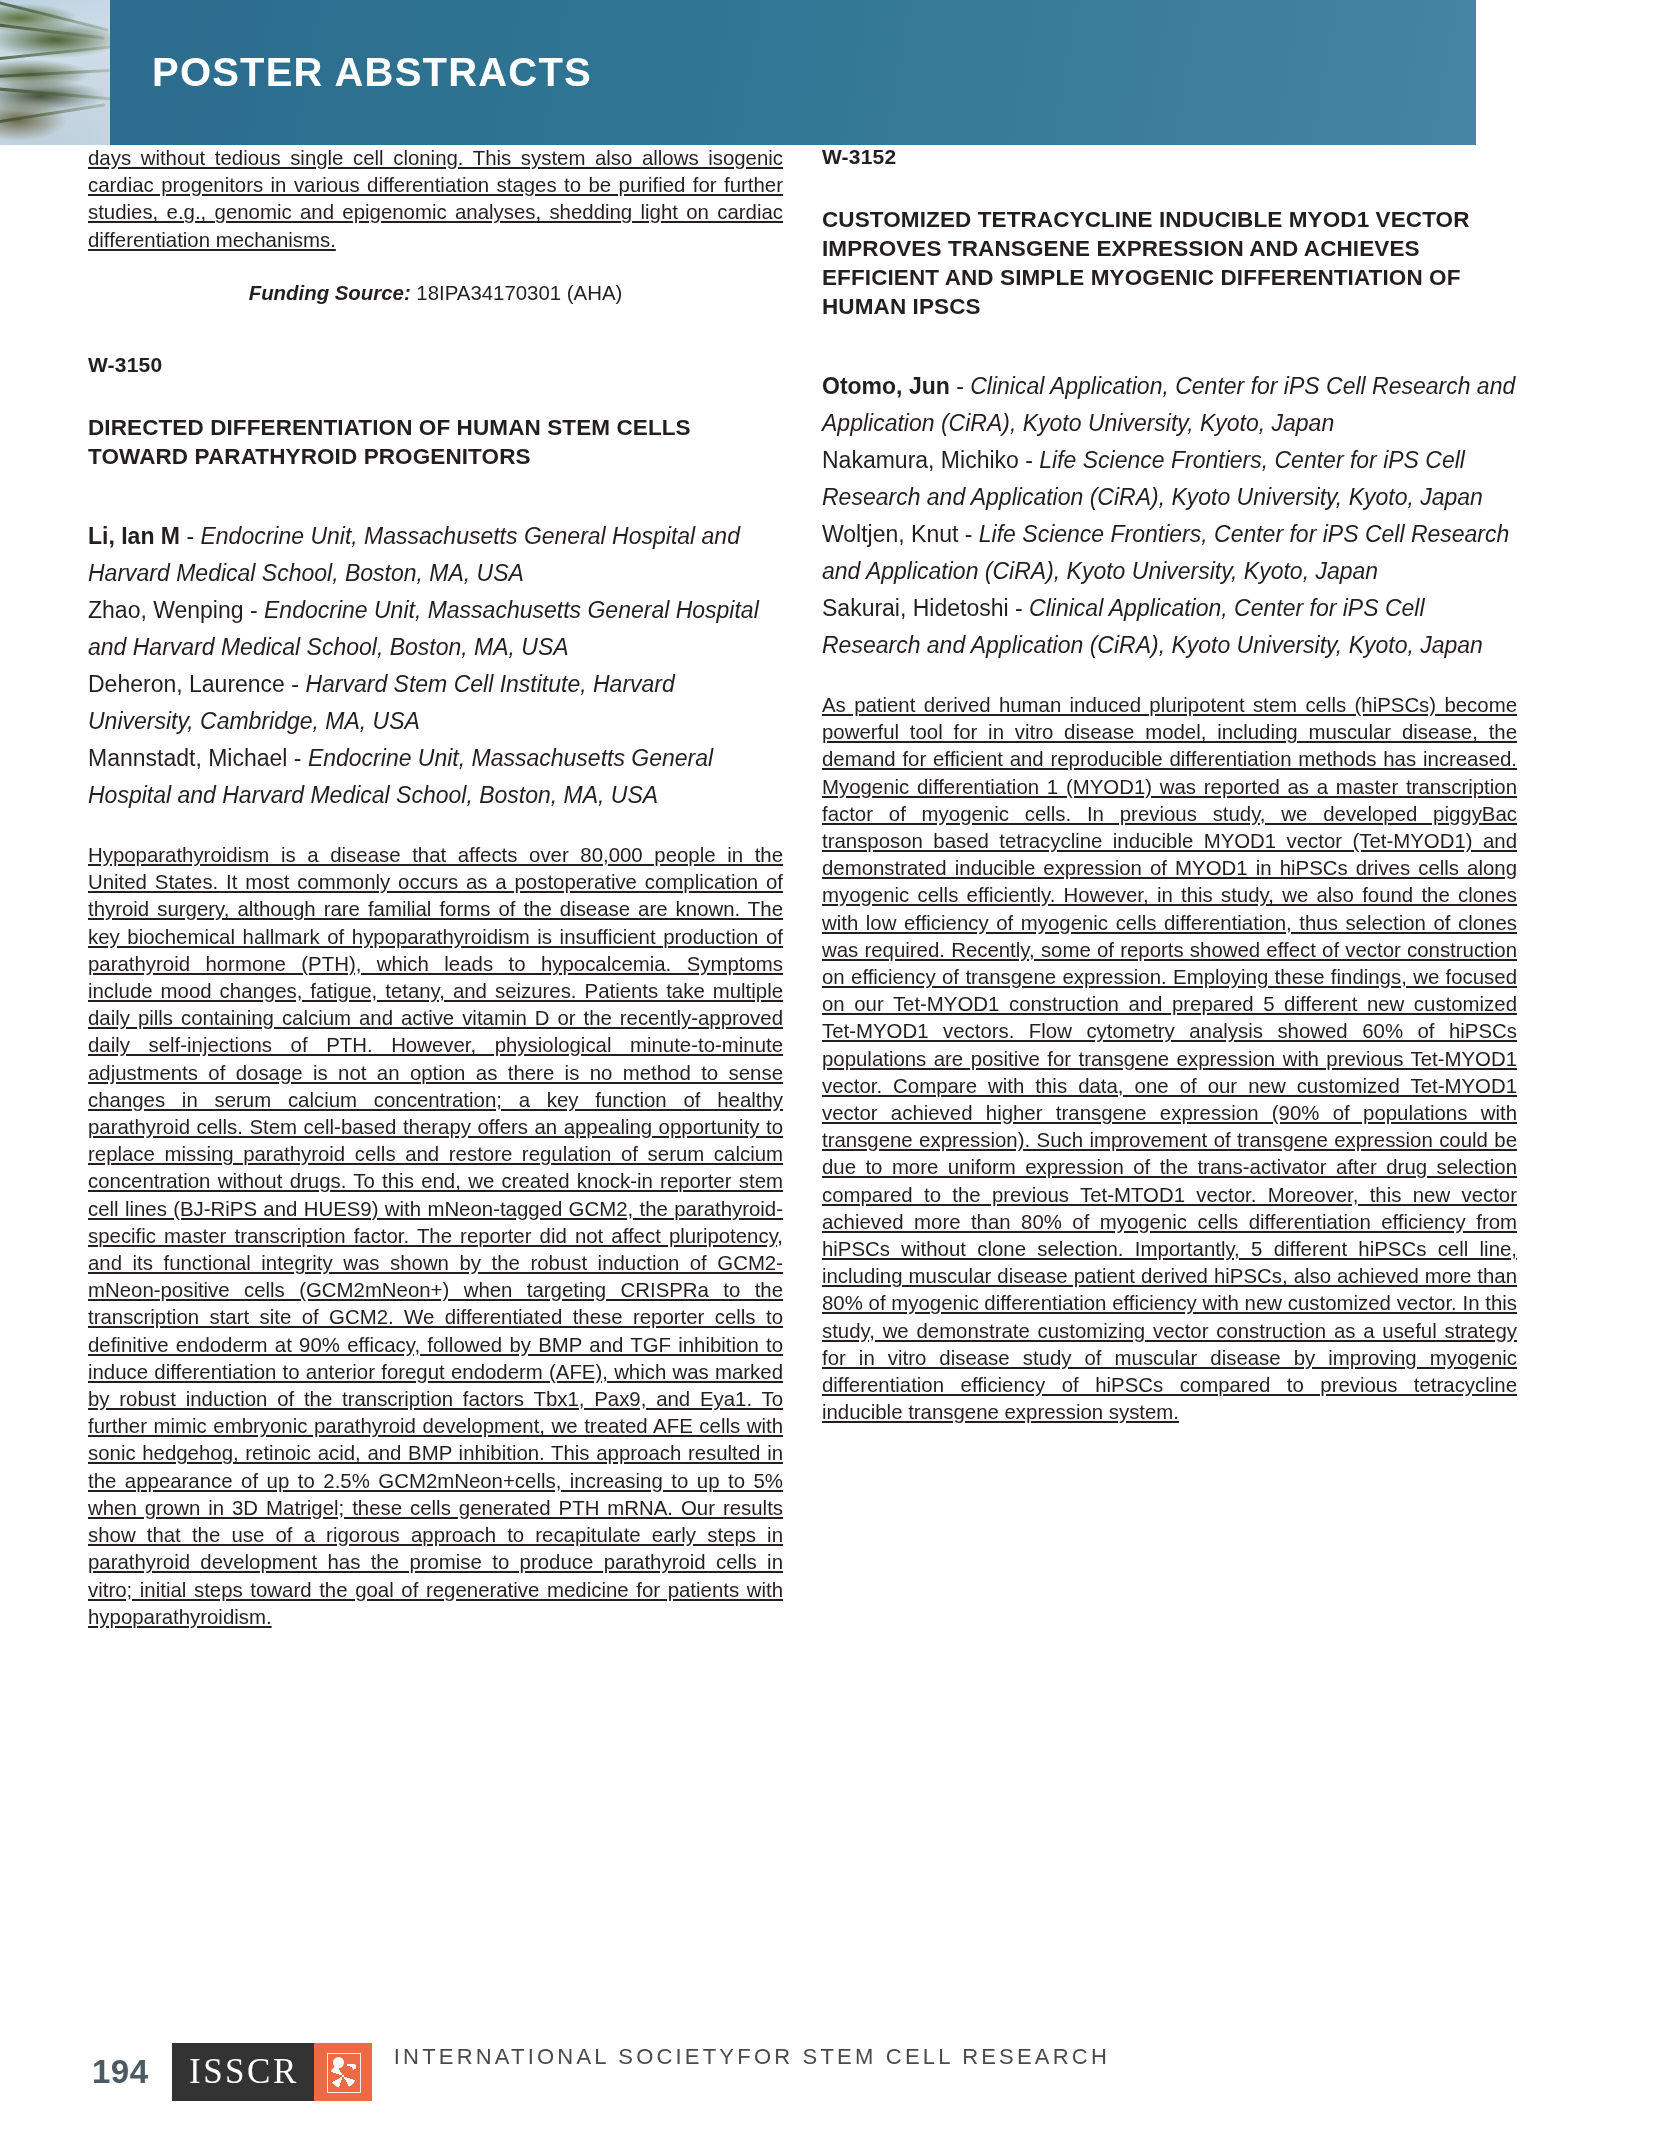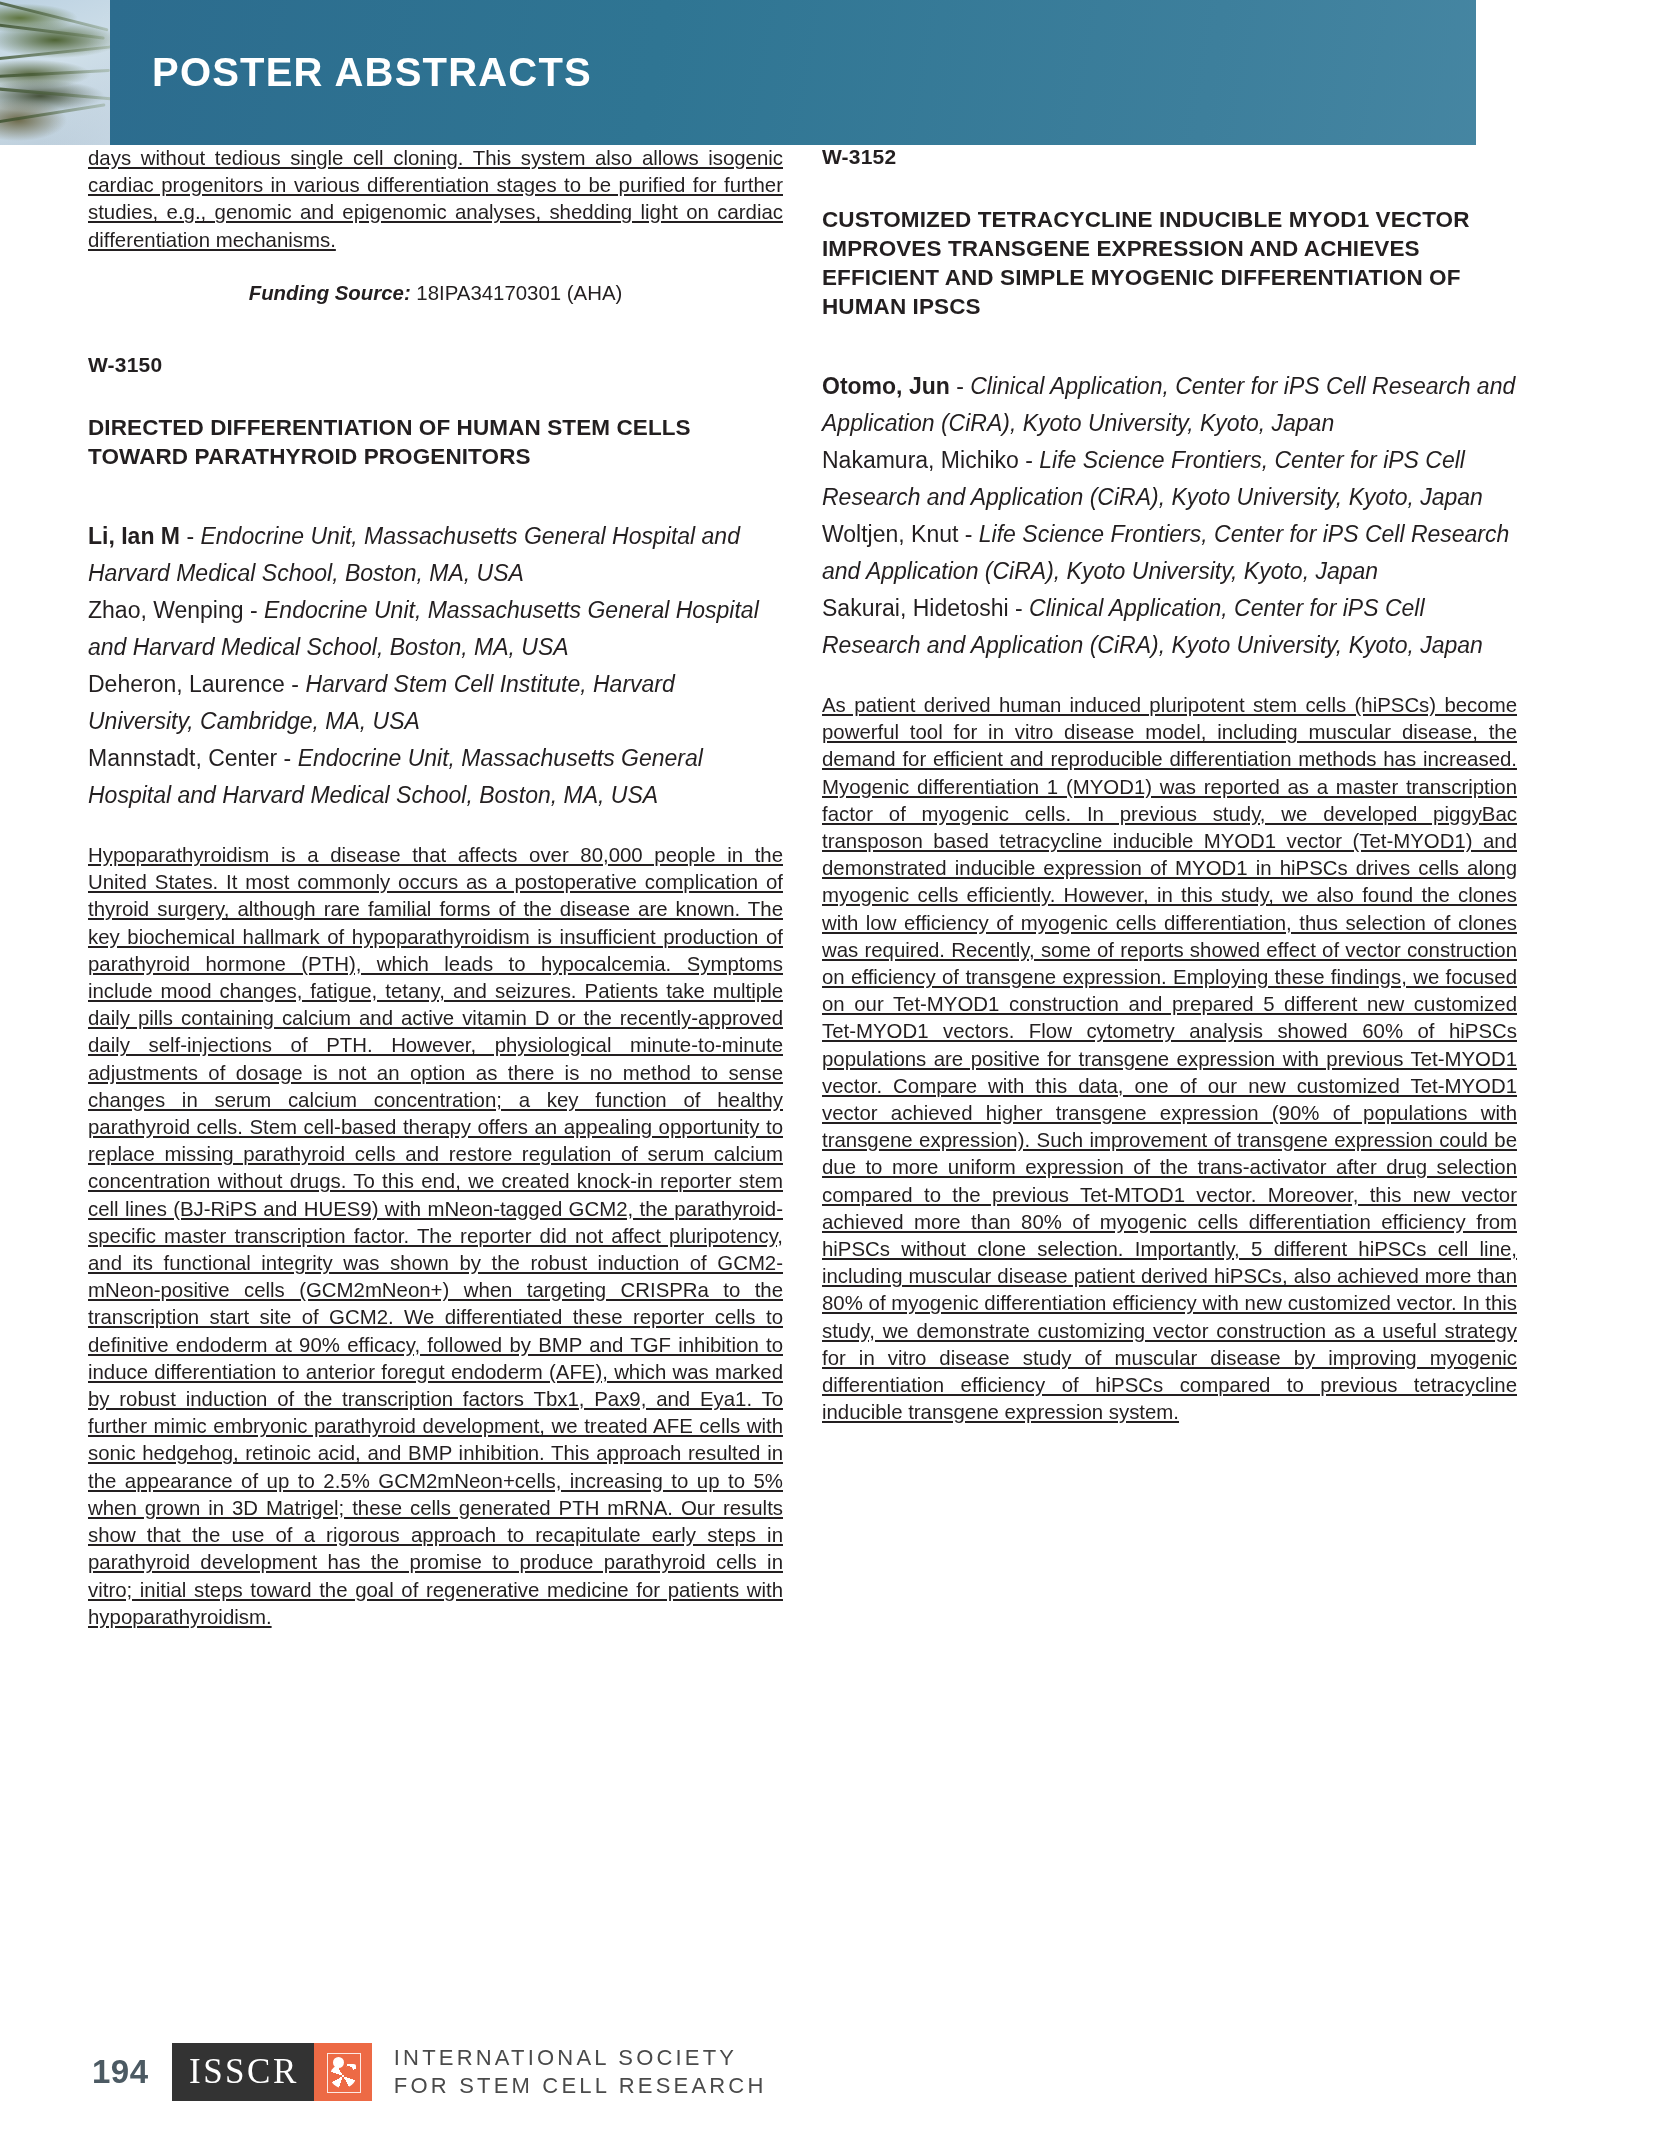--- a/index.html
+++ b/index.html
@@ -199,21 +199,21 @@
     background:
       radial-gradient(circle at 70% 30%, rgba(237,106,69,1) 20%, rgba(237,106,69,0) 21%),
       conic-gradient(from 200deg, #ffffff 0deg 40deg, rgba(255,255,255,0) 40deg 90deg,
                      #ffffff 90deg 130deg, rgba(255,255,255,0) 130deg 180deg,
                      #ffffff 180deg 220deg, rgba(255,255,255,0) 220deg 270deg,
                      #ffffff 270deg 310deg, rgba(255,255,255,0) 310deg 360deg);
   }
   .logo-text {
     margin-left: 22px;
     display: flex;
-    flex-direction: column;
+    flex-direction: row;
     justify-content: center;
     color: #4a4a4a;
     font-size: 22px;
     letter-spacing: 3.2px;
     line-height: 28px;
   }
 </style>
 </head>
 <body>
 
@@ -249,21 +249,21 @@
       <span class="author-line">
         <span class="author-name first">Li, Ian M</span><span> - </span><span class="author-affil">Endocrine Unit, Massachusetts General Hospital and Harvard Medical School, Boston, MA, USA</span>
       </span>
       <span class="author-line">
         <span class="author-name">Zhao, Wenping</span><span> - </span><span class="author-affil">Endocrine Unit, Massachusetts General Hospital and Harvard Medical School, Boston, MA, USA</span>
       </span>
       <span class="author-line">
         <span class="author-name">Deheron, Laurence</span><span> - </span><span class="author-affil">Harvard Stem Cell Institute, Harvard University, Cambridge, MA, USA</span>
       </span>
       <span class="author-line">
-        <span class="author-name">Mannstadt, Center</span><span> - </span><span class="author-affil">Endocrine Unit, Massachusetts General Hospital and Harvard Medical School, Boston, MA, USA</span>
+        <span class="author-name">Mannstadt, Michael</span><span> - </span><span class="author-affil">Endocrine Unit, Massachusetts General Hospital and Harvard Medical School, Boston, MA, USA</span>
       </span>
     </div>
 
     <div class="body-text abstract-body">Hypoparathyroidism is a disease that affects over 80,000 people in the United States. It most commonly occurs as a postoperative complication of thyroid surgery, although rare familial forms of the disease are known. The key biochemical hallmark of hypoparathyroidism is insufficient production of parathyroid hormone (PTH), which leads to hypocalcemia. Symptoms include mood changes, fatigue, tetany, and seizures. Patients take multiple daily pills containing calcium and active vitamin D or the recently-approved daily self-injections of PTH. However, physiological minute-to-minute adjustments of dosage is not an option as there is no method to sense changes in serum calcium concentration; a key function of healthy parathyroid cells. Stem cell-based therapy offers an appealing opportunity to replace missing parathyroid cells and restore regulation of serum calcium concentration without drugs. To this end, we created knock-in reporter stem cell lines (BJ-RiPS and HUES9) with mNeon-tagged GCM2, the parathyroid-specific master transcription factor. The reporter did not affect pluripotency, and its functional integrity was shown by the robust induction of GCM2-mNeon-positive cells (GCM2mNeon+) when targeting CRISPRa to the transcription start site of GCM2. We differentiated these reporter cells to definitive endoderm at 90% efficacy, followed by BMP and TGF inhibition to induce differentiation to anterior foregut endoderm (AFE), which was marked by robust induction of the transcription factors Tbx1, Pax9, and Eya1. To further mimic embryonic parathyroid development, we treated AFE cells with sonic hedgehog, retinoic acid, and BMP inhibition. This approach resulted in the appearance of up to 2.5% GCM2mNeon+cells, increasing to up to 5% when grown in 3D Matrigel; these cells generated PTH mRNA. Our results show that the use of a rigorous approach to recapitulate early steps in parathyroid development has the promise to produce parathyroid cells in vitro; initial steps toward the goal of regenerative medicine for patients with hypoparathyroidism.</div>
   </div>
 
   <div class="col col-right">
 
     <div class="abs-id" style="margin-top:0;">W-3152</div>
 

